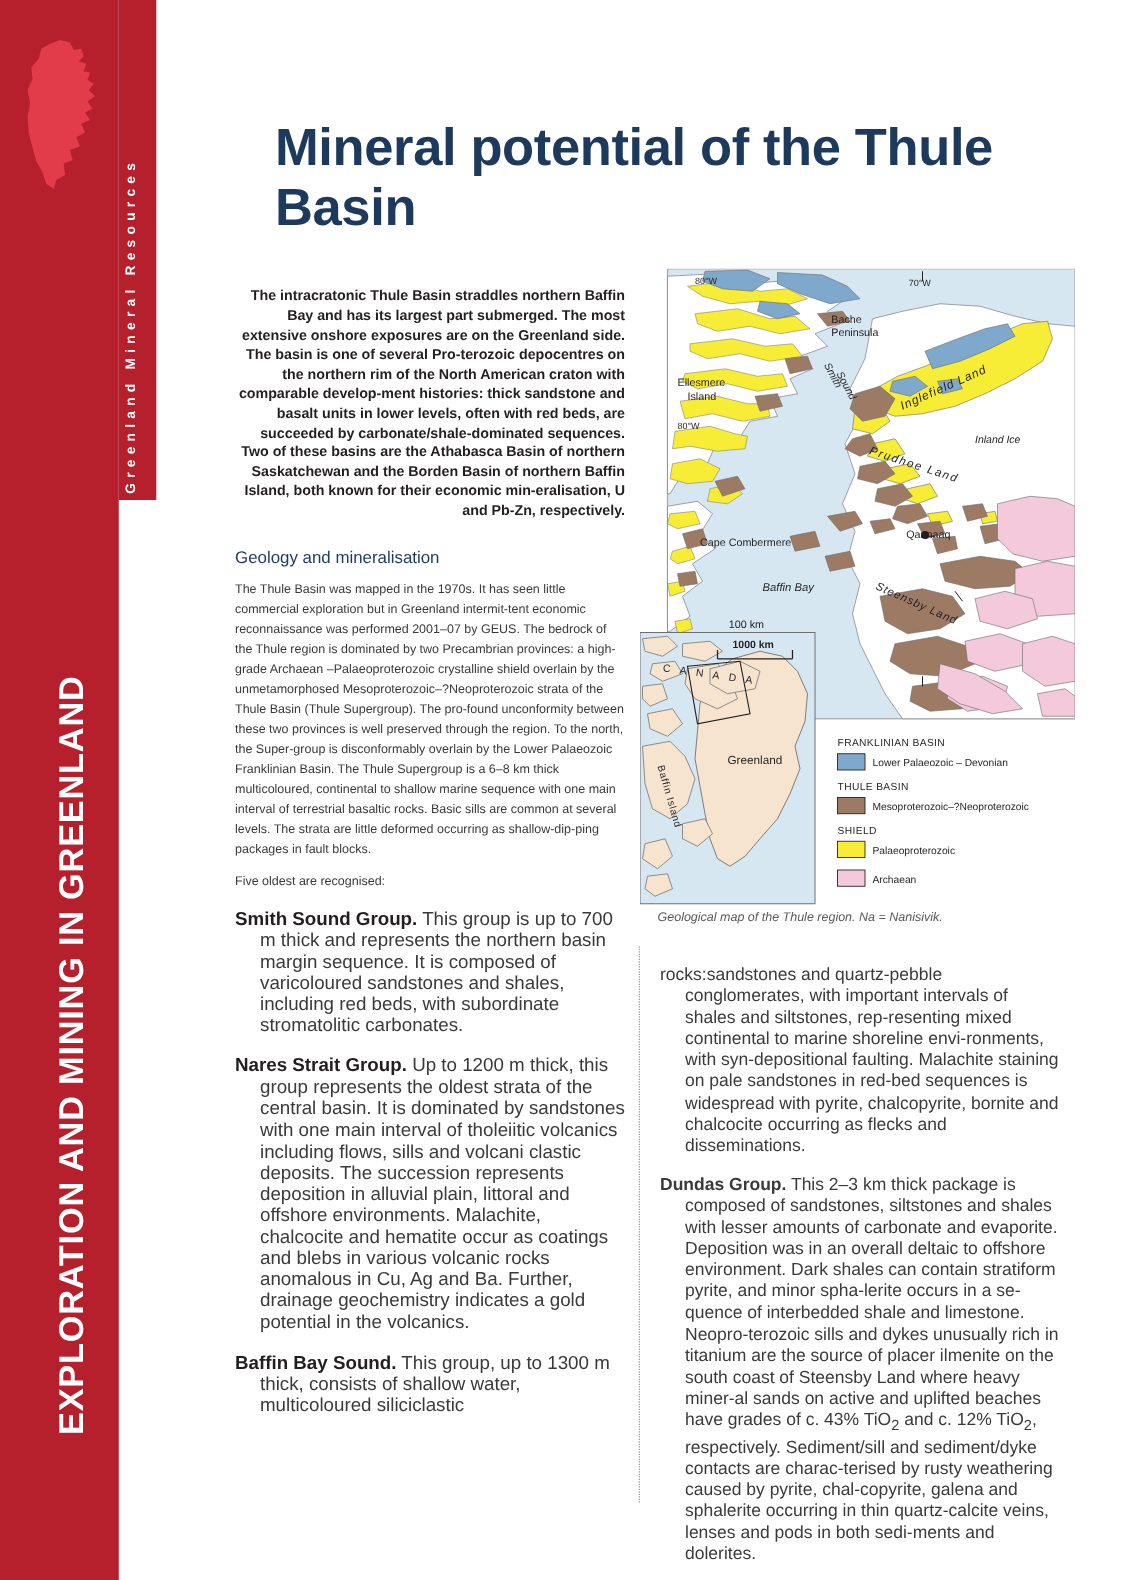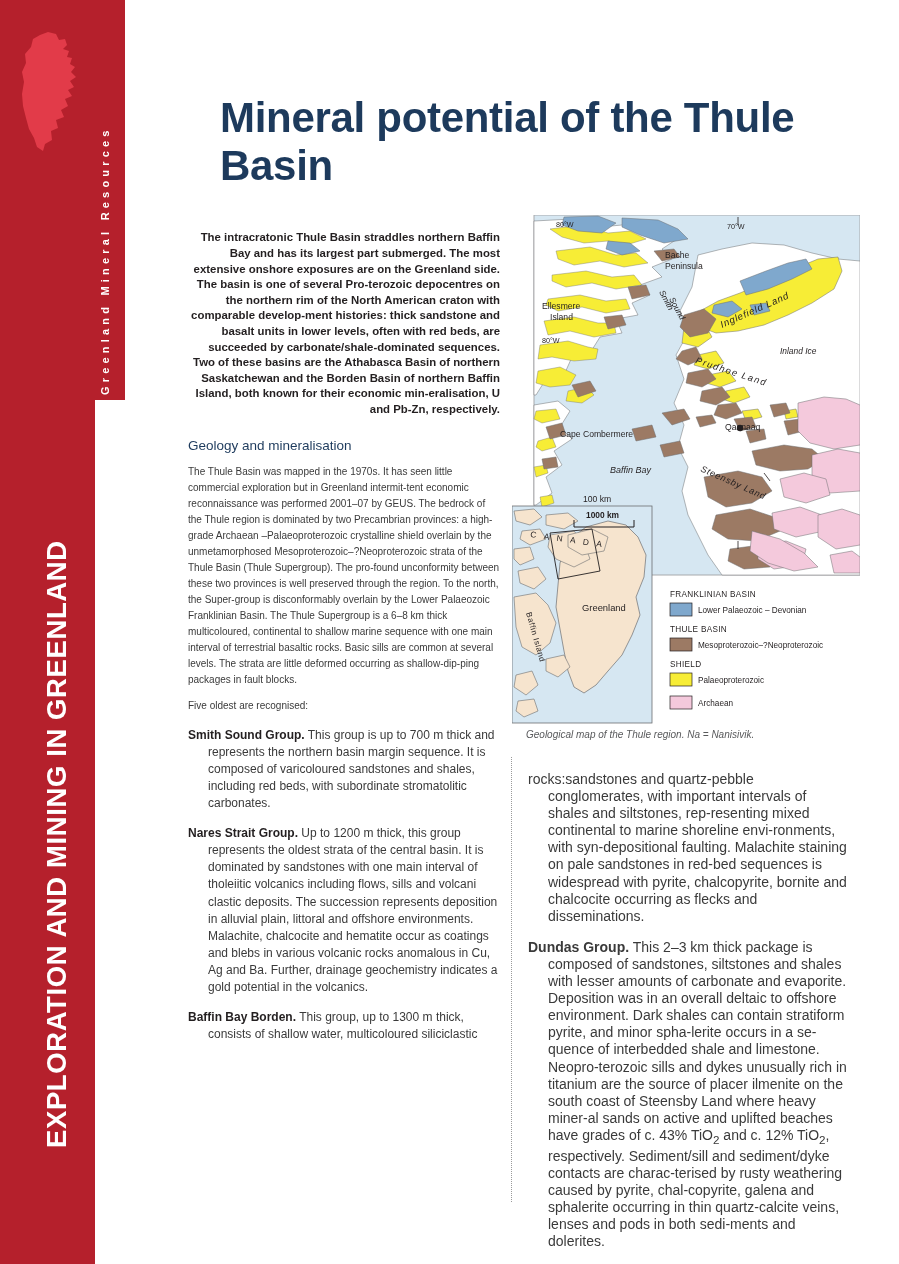--- a/index.html
+++ b/index.html
@@ -67,21 +67,21 @@
     text-align:right;
   }
   .sec-head{
     margin-top:20px;
     color:#1d3a5c;font-size:13.5px;font-weight:normal;
   }
   .body-text{
     font-size:10px;line-height:16px;color:#3a3a3a;margin-top:7px;
   }
   .grp{
-    font-size:12px;line-height:17.1px;color:#3a3a3a;
+    font-size:15px;line-height:17.1px;color:#3a3a3a;
     margin-top:13px;
     padding-left:20px;text-indent:-20px;
   }
   .grp b{color:#231f20;}
   .col-right{
     position:absolute;left:528px;top:757px;width:320px;
   }
   .col-right .cont{
     font-size:14px;line-height:17.1px;color:#3a3a3a;
     padding-left:20px;text-indent:-20px;
@@ -122,21 +122,21 @@
 
   <h2 class="sec-head">Geology and mineralisation</h2>
 
   <p class="body-text">The Thule Basin was mapped in the 1970s. It has seen little commercial exploration but in Greenland intermit-tent economic reconnaissance was performed 2001–07 by GEUS. The bedrock of the Thule region is dominated by two Precambrian provinces: a high-grade Archaean –Palaeoproterozoic crystalline shield overlain by the unmetamorphosed Mesoproterozoic–?Neoproterozoic strata of the Thule Basin (Thule Supergroup). The pro-found unconformity between these two provinces is well preserved through the region. To the north, the Super-group is disconformably overlain by the Lower Palaeozoic Franklinian Basin. The Thule Supergroup is a 6–8 km thick multicoloured, continental to shallow marine sequence with one main interval of terrestrial basaltic rocks. Basic sills are common at several levels. The strata are little deformed occurring as shallow-dip-ping packages in fault blocks.</p>
   <p class="body-text" style="margin-top:0">Five oldest are recognised:</p>
 
   <p class="grp"><b>Smith Sound Group.</b><span> This group is up to 700 m thick and represents the northern basin margin sequence. It is composed of varicoloured sandstones and shales, including red beds, with subordinate stromatolitic carbonates.</span></p>
 
   <p class="grp"><b>Nares Strait Group.</b><span> Up to 1200 m thick, this group represents the oldest strata of the central basin. It is dominated by sandstones with one main interval of tholeiitic volcanics including flows, sills and volcani clastic deposits. The succession represents deposition in alluvial plain, littoral and offshore environments. Malachite, chalcocite and hematite occur as coatings and blebs in various volcanic rocks anomalous in Cu, Ag and Ba. Further, drainage geochemistry indicates a gold potential in the volcanics.</span></p>
 
-  <p class="grp"><b>Baffin Bay Borden.</b><span> This group, up to 1300 m thick, consists of shallow water, multicoloured siliciclastic</span></p>
+  <p class="grp"><b>Baffin Bay Sound.</b><span> This group, up to 1300 m thick, consists of shallow water, multicoloured siliciclastic</span></p>
 </div>
 
 <div class="divider"></div>
 
 <div class="col-right">
   <p class="cont">rocks:sandstones and quartz-pebble conglomerates, with important intervals of shales and siltstones, rep-resenting mixed continental to marine shoreline envi-ronments, with syn-depositional faulting. Malachite staining on pale sandstones in red-bed sequences is widespread with pyrite, chalcopyrite, bornite and chalcocite occurring as flecks and disseminations.</p>
   <p class="cont" style="margin-top:0"><b>Dundas Group.</b><span> This 2–3 km thick package is composed of sandstones, siltstones and shales with lesser amounts of carbonate and evaporite. Deposition was in an overall deltaic to offshore environment. Dark shales can contain stratiform pyrite, and minor spha-lerite occurs in a se-quence of interbedded shale and limestone. Neopro-terozoic sills and dykes unusually rich in titanium are the source of placer ilmenite on the south coast of Steensby Land where heavy miner-al sands on active and uplifted beaches have grades of c. 43% TiO</span><sub>2</sub><span> and c. 12% TiO</span><sub>2</sub><span>, respectively. Sediment/sill and sediment/dyke contacts are charac-terised by rusty weathering caused by pyrite, chal-copyrite, galena and sphalerite occurring in thin quartz-calcite veins, lenses and pods in both sedi-ments and dolerites.</span></p>
 </div>
 
 <div class="fig">

